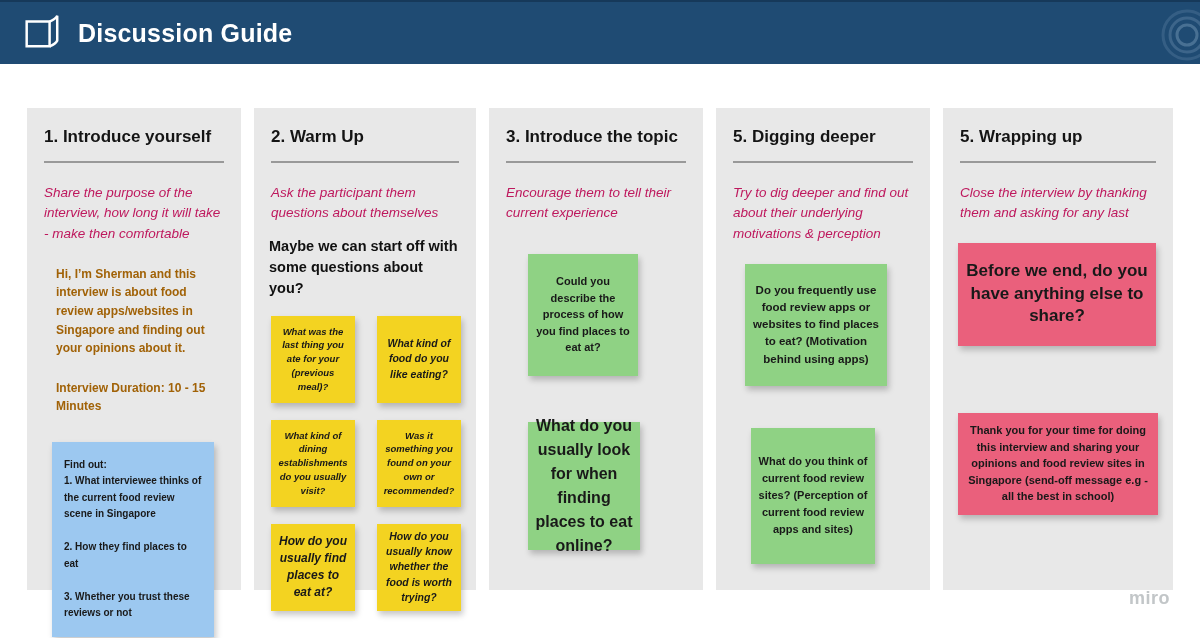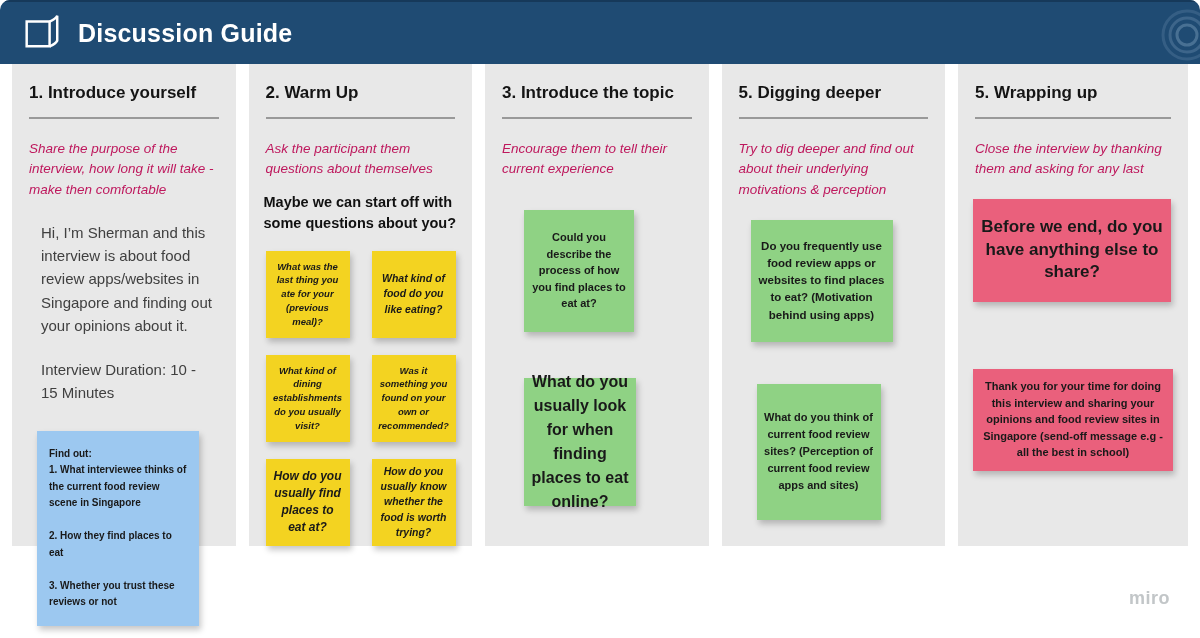--- a/index.html
+++ b/index.html
@@ -1,35 +1,35 @@
 <!DOCTYPE html>
 <html><head>
 <meta charset="utf-8">
 <style>
   * { margin:0; padding:0; box-sizing:border-box; }
   html,body { background:#ffffff; }
   .page {
     position:relative; width:1200px; height:638px; overflow:hidden;
-    background:#ffffff; font-family:"Liberation Sans", sans-serif;border-radius:10px;
+    background:#ffffff; font-family:"Liberation Sans", sans-serif;
   }
   
   .header {
     position:relative; height:64px; display:flex; align-items:center;
     padding:0 20px; overflow:hidden; border-top:2px solid #16395a;
   }
   .book-icon { width:42px; height:42px; display:inline-flex; }
   .header-title { color:#ffffff; font-size:25px; font-weight:bold; margin-left:16px; letter-spacing:0.2px; }
   .swirl { position:absolute; right:-16px; top:4px; width:58px; height:58px; }
   
-  .board { display:flex; gap:13px; padding:0 12px; }
+  .board { display:flex; gap:13px; padding:0 27px; margin-top:44px; }
   .col { flex:1; height:482px; padding:10px 15px; position:relative; }
   .col-title { font-size:17px; font-weight:bold; color:#141414; margin:9px 0 14px 2px; }
   .rule { height:2px; margin:0 2px 20px 2px; }
   .desc { font-style:italic; color:#be185d; font-size:13.5px; line-height:1.5; margin:0 0 0 2px; }
-  .script { font-size:15px; font-weight:normal; color:#404040; line-height:1.55; margin:21px 4px 0 14px; }
+  .script { font-size:12px; font-weight:bold; color:#a16207; line-height:1.55; margin:21px 4px 0 14px; }
   .lead { font-size:14.5px; font-weight:bold; color:#111111; line-height:1.45; margin:12px 0 0 0; }
   
   .note {
     font-weight:bold; color:#191919; box-shadow:2px 4px 6px rgba(0,0,0,0.22);
     white-space:pre-line;
   }
   .note-c { display:flex; align-items:center; justify-content:center; text-align:center; padding:6px; }
   .note-blue { width:162px; margin:26px 0 0 10px; padding:15px 12px; font-size:10px; line-height:1.65; }
   .grid { display:grid; grid-template-columns:84px 84px; gap:17px 22px; margin:17px 0 0 2px;font-style:italic; }
   .sq { height:87px; font-size:9.5px; line-height:1.45; }

